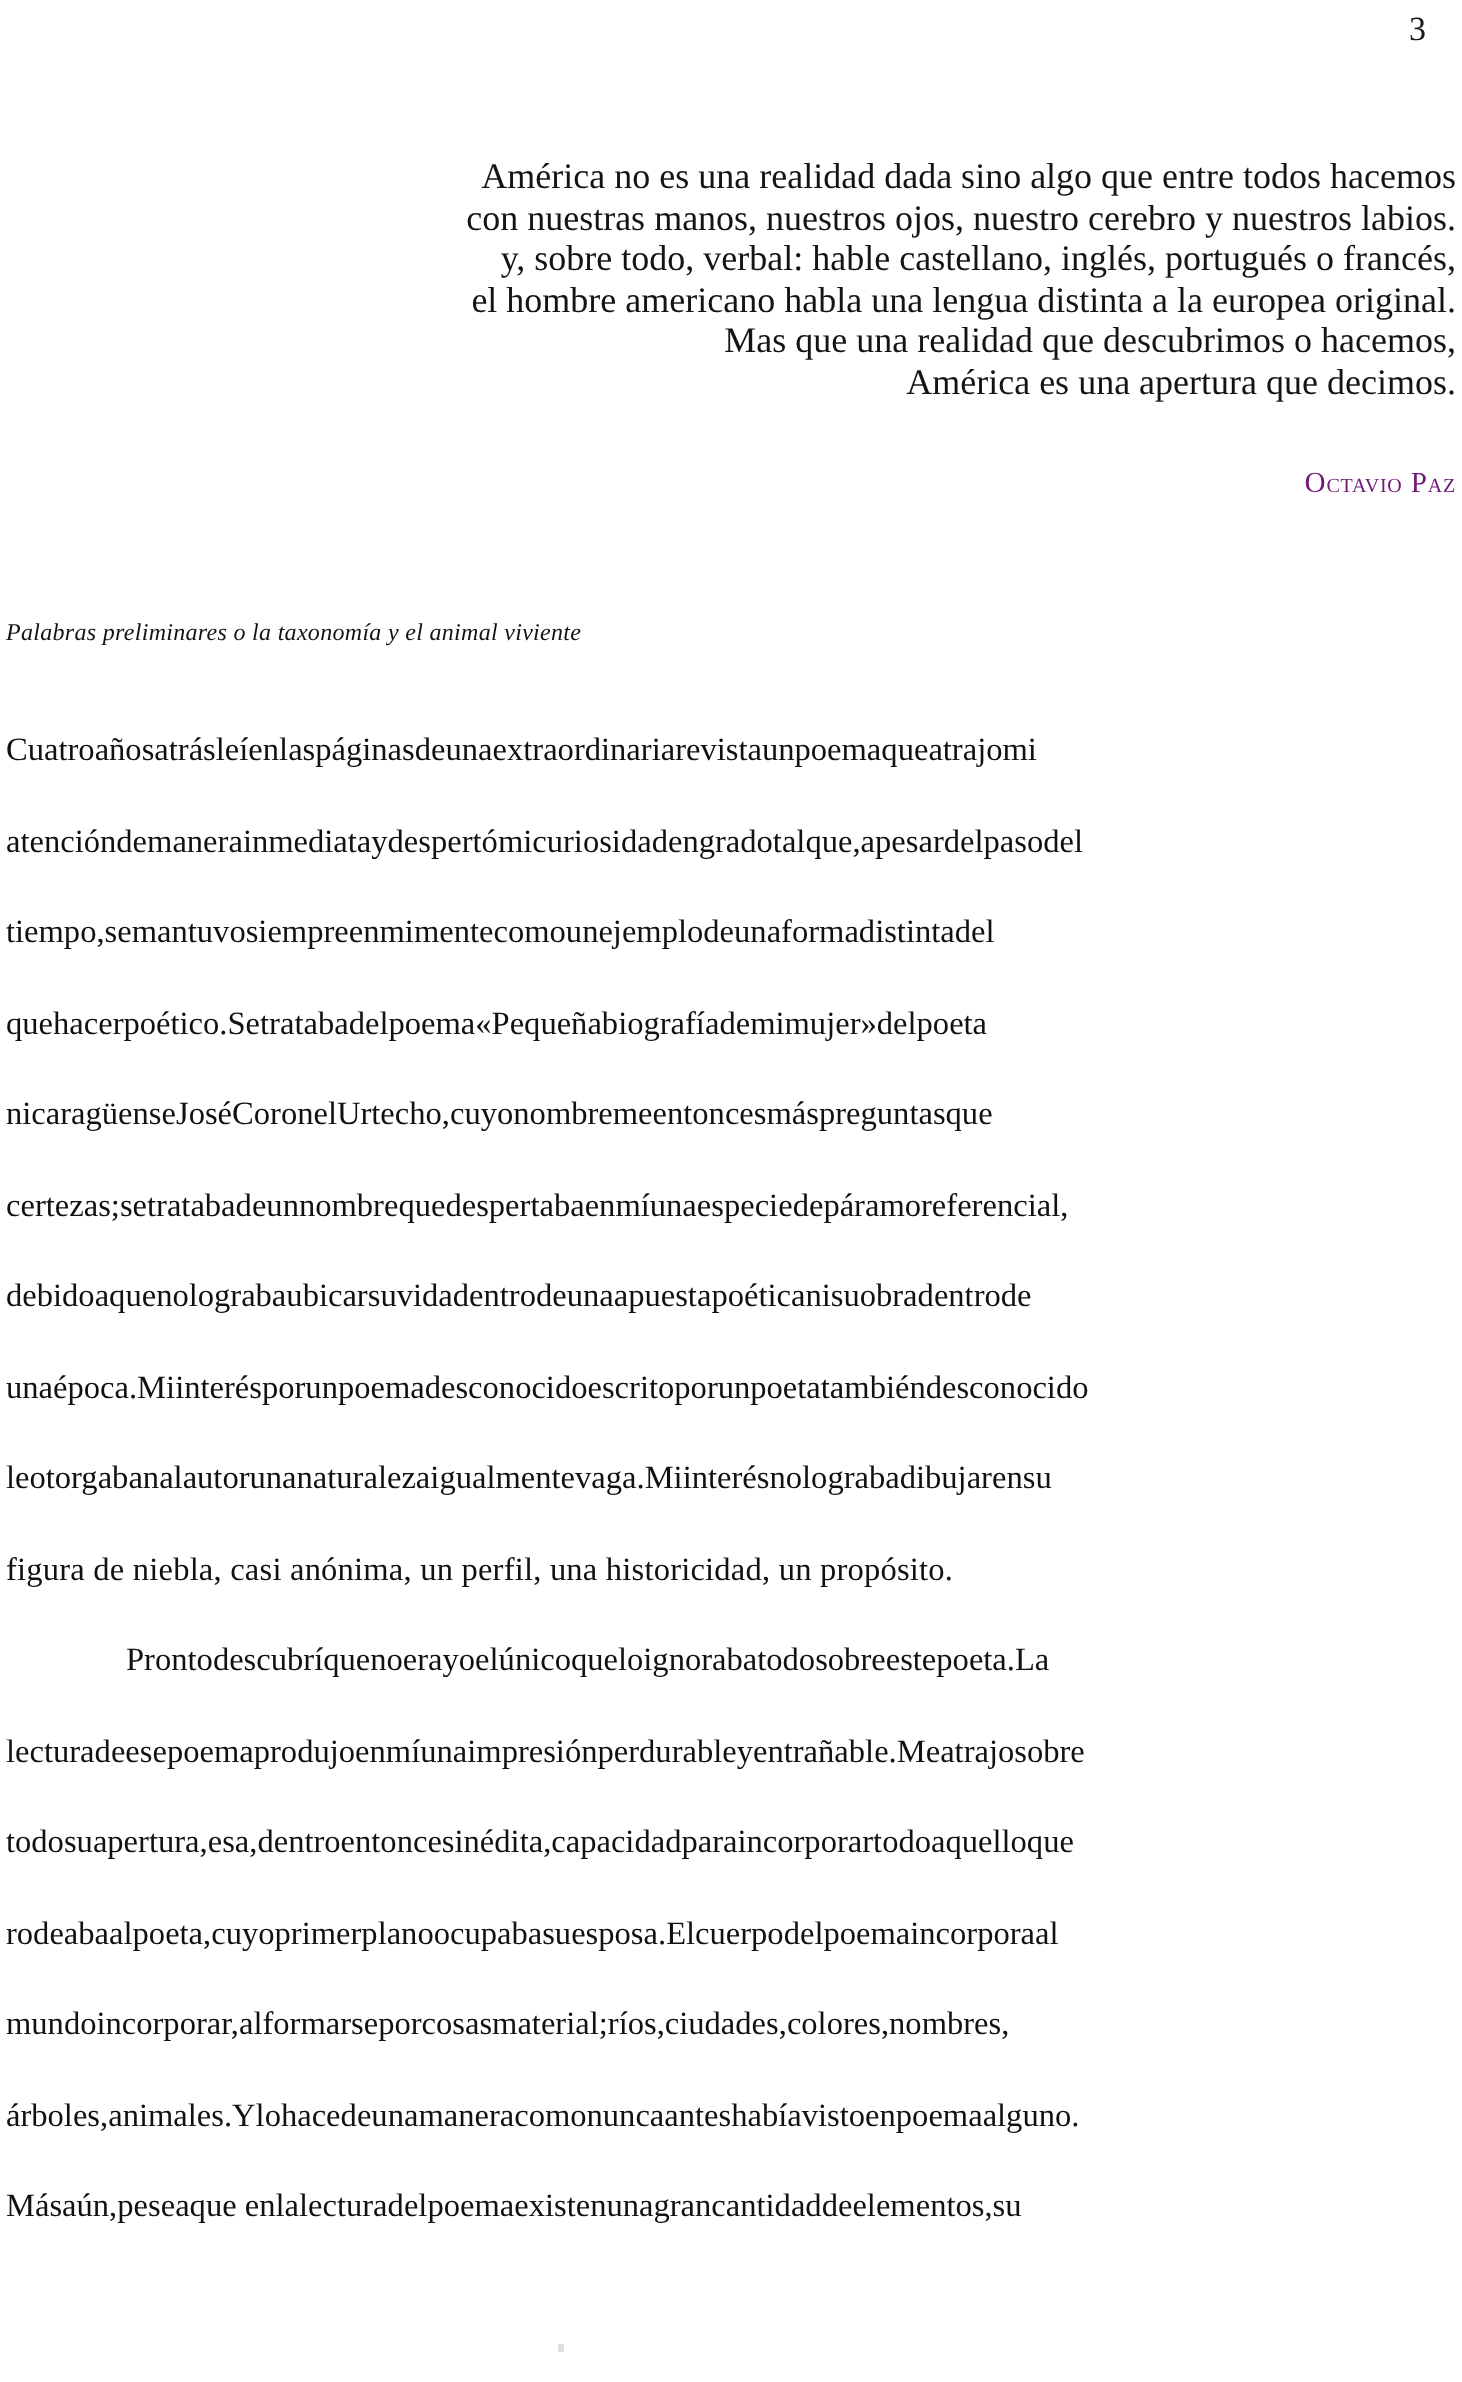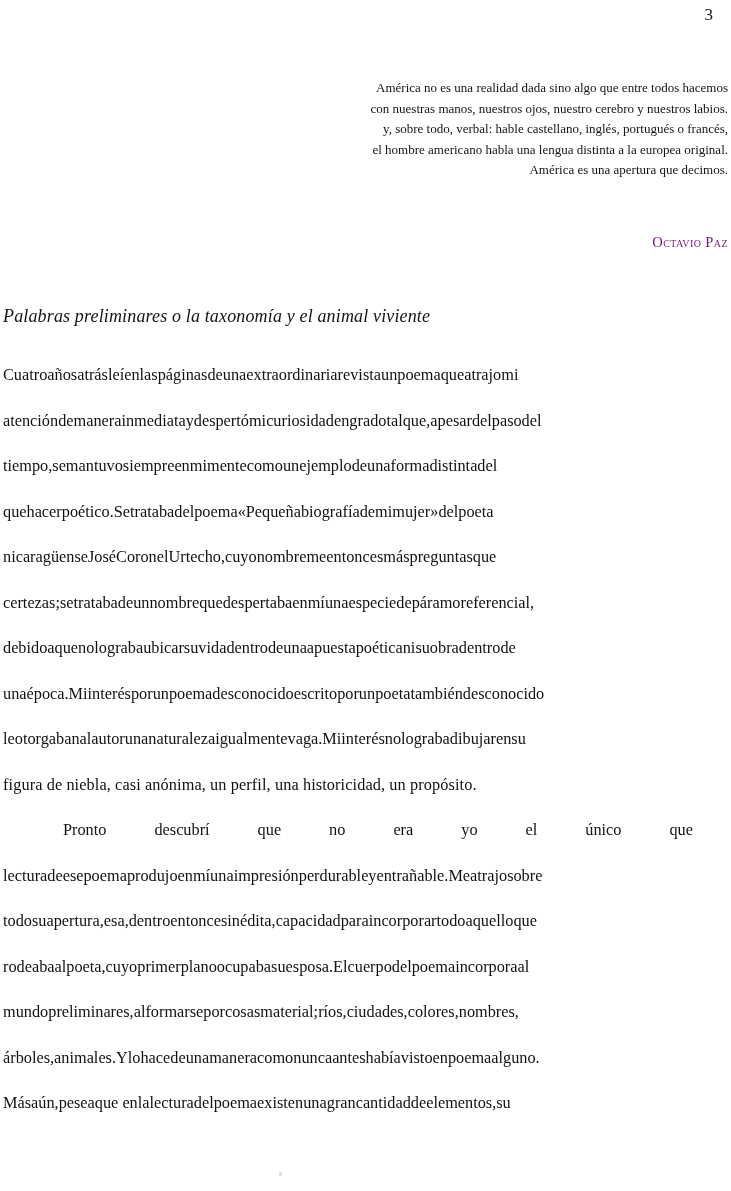--- a/index.html
+++ b/index.html
@@ -32,21 +32,21 @@
     color: #1a1a1a;
   }
 
   
   .epigraph {
     position: absolute;
     top: 78px;
     left: 150px;
     width: 578px;
     text-align: right;
-    font-size: 13px;
+    font-size: 18px;
     line-height: 20.6px;
     color: #141414;
   }
   .epigraph .eline {
     display: block;
     white-space: nowrap;
   }
 
   .epigraph-attribution {
     position: absolute;
@@ -59,21 +59,21 @@
     letter-spacing: 0.4px;
     color: #701a75;
   }
 
   
   .section-subtitle {
     position: absolute;
     top: 307px;
     left: 3px;
     font-style: italic;
-    font-size: 18px;
+    font-size: 12px;
     line-height: 18px;
     color: #141414;
     letter-spacing: 0.15px;
   }
 
   
   .body-text {
     position: absolute;
     top: 352px;
     left: 3px;
@@ -91,21 +91,20 @@
   .body-line.justify {
     display: flex;
     justify-content: flex-start;
   }
   .body-line.justify > span {
     display: inline-block;
     white-space: pre;
   }
   .body-line.indent {
     text-indent: 60px;
-    gap: 48px;
   }
   .body-line.indent.justify {
     text-indent: 0;
     padding-left: 60px;
   }
   
   .body-line.flush {
     display: block;
     letter-spacing: 0.1px;
   }
@@ -126,20 +125,21 @@
 
 <div class="page">
 
   <div class="page-number">3</div>
 
   <div class="epigraph">
     <span class="eline">América no es una realidad dada sino algo que entre todos hacemos</span>
     <span class="eline">con nuestras manos, nuestros ojos, nuestro cerebro y nuestros labios.</span>
     <span class="eline">y, sobre todo, verbal: hable castellano, inglés, portugués o francés,</span>
     <span class="eline">el hombre americano habla una lengua distinta a la europea original.</span>
+    <span class="eline">Mas que una realidad que descubrimos o hacemos,</span>
     <span class="eline">América es una apertura que decimos.</span>
   </div>
 
   <div class="epigraph-attribution">Octavio Paz</div>
 
   <div class="section-subtitle">Palabras preliminares o la taxonomía y el animal viviente</div>
 
   <div class="body-text">
       <div class="body-line justify">
         <span>Cuatro</span>
@@ -356,21 +356,21 @@
         <span>esposa.</span>
         <span>El</span>
         <span>cuerpo</span>
         <span>del</span>
         <span>poema</span>
         <span>incorpora</span>
         <span>al</span>
       </div>
       <div class="body-line justify">
         <span>mundo</span>
-        <span>preliminares,</span>
+        <span>incorporar,</span>
         <span>al</span>
         <span>formarse</span>
         <span>por</span>
         <span>cosas</span>
         <span>material;</span>
         <span>ríos,</span>
         <span>ciudades,</span>
         <span>colores,</span>
         <span>nombres,</span>
       </div>

